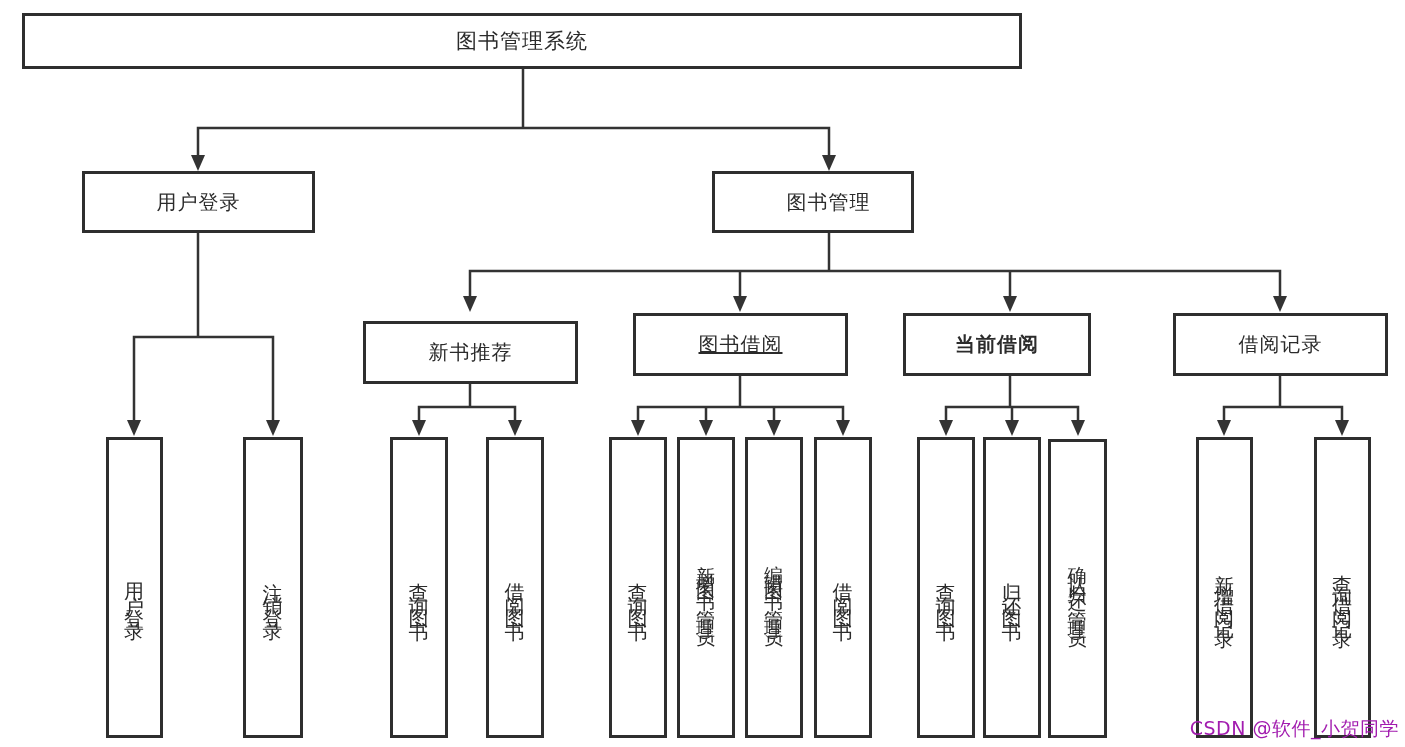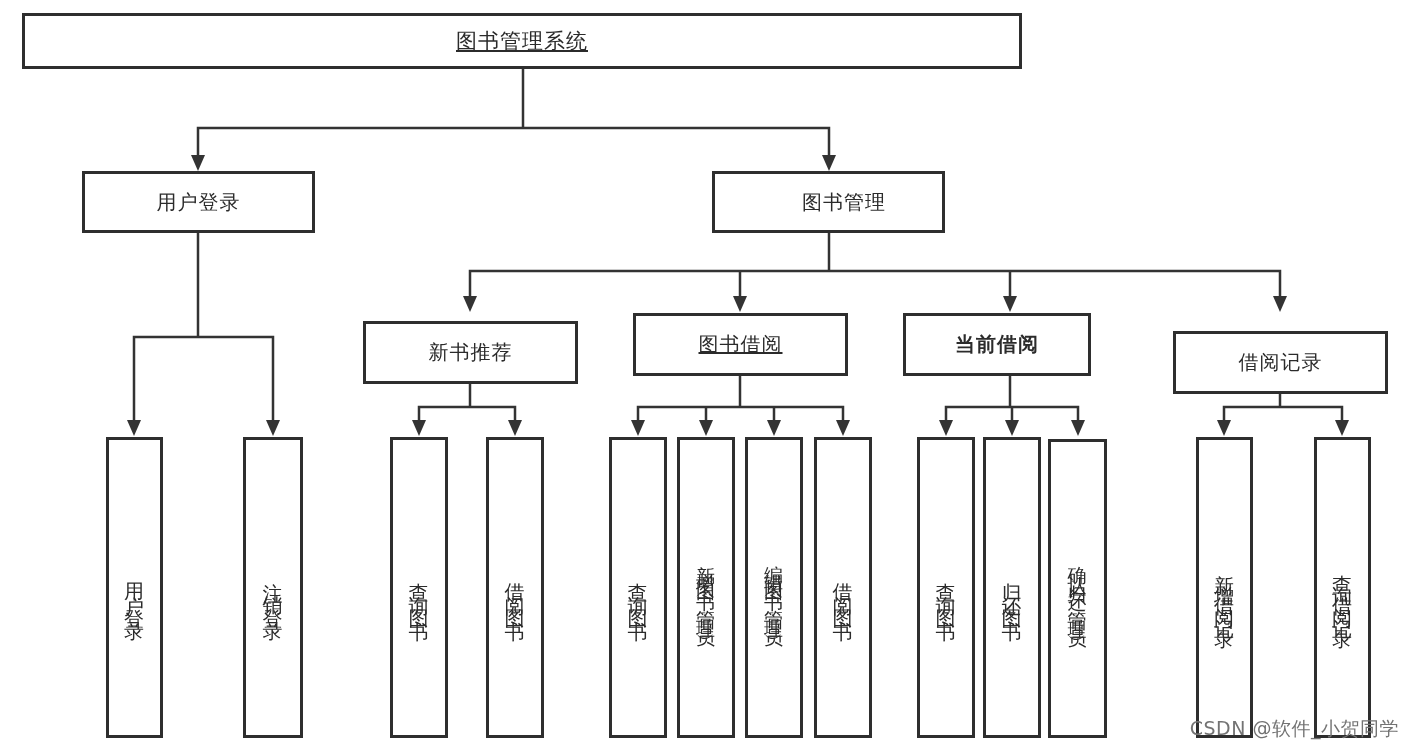--- a/index.html
+++ b/index.html
@@ -7,31 +7,31 @@
     position:relative;width:1405px;height:747px;background:#ffffff;
     font-family:"DejaVu Sans","Liberation Sans",sans-serif;overflow:hidden;
   }
   .connectors{position:absolute;left:0;top:0;z-index:1;}
   .node{
     position:absolute;box-sizing:border-box;background:#ffffff;
     border:3px solid #2e2e2e;color:#2b2b2b;z-index:2;
     display:flex;align-items:center;justify-content:center;text-align:center;
   }
   .h{font-size:20px;letter-spacing:1px;}
-  .root{font-size:21px;text-decoration:underline;}
+  .root{font-size:21px;}
   .v span{
     writing-mode:vertical-rl;text-orientation:mixed;
     font-size:20px;letter-spacing:13px;line-height:1;
     display:block;padding-top:10px;
   }
   .v.six span{letter-spacing:11px;padding-top:8px;}
   .v.sm span{font-size:19px;letter-spacing:9px;padding-top:6px;}
   .watermark{
     position:absolute;right:6px;bottom:5px;z-index:3;
-    font-size:19px;color:#737373;letter-spacing:0.5px;
+    font-size:19px;color:#a21caf;letter-spacing:0.5px;
     font-family:"DejaVu Sans","Liberation Sans",sans-serif;
   }
 </style>
 </head>
 <body>
 
 <div class="stage">
 
   <svg class="connectors" width="1405" height="747" viewBox="0 0 1405 747">
     <g stroke="#333333" stroke-width="2.5" fill="none">
@@ -86,34 +86,34 @@
     </g>
   </svg>
 
   <div class="node h root" style="left:22px;top:13px;width:1000px;height:56px;">
     <span>图书管理系统</span>
   </div>
 
   <div class="node h" style="left:82px;top:171px;width:233px;height:62px;">
     <span>用户登录</span>
   </div>
-  <div class="node h" style="left:712px;top:171px;width:233px;height:62px;padding-left:31px;">
+  <div class="node h" style="left:712px;top:171px;width:202px;height:62px;padding-left:31px;">
     <span>图书管理</span>
   </div>
 
   <div class="node h" style="left:363px;top:321px;width:215px;height:63px;">
     <span>新书推荐</span>
   </div>
   <div class="node h" style="left:633px;top:313px;width:215px;height:63px;text-decoration:underline;">
     <span>图书借阅</span>
   </div>
   <div class="node h" style="left:903px;top:313px;width:188px;height:63px;font-weight:bold;">
     <span>当前借阅</span>
   </div>
-  <div class="node h" style="left:1173px;top:331px;width:215px;height:63px;">
+  <div class="node h" style="left:1173px;top:313px;width:215px;height:63px;">
     <span>借阅记录</span>
   </div>
 
   <div class="node v" style="left:106px;top:437px;width:57px;height:301px;">
     <span>用户登录</span>
   </div>
   <div class="node v" style="left:243px;top:437px;width:60px;height:301px;">
     <span>注销登录</span>
   </div>
 

